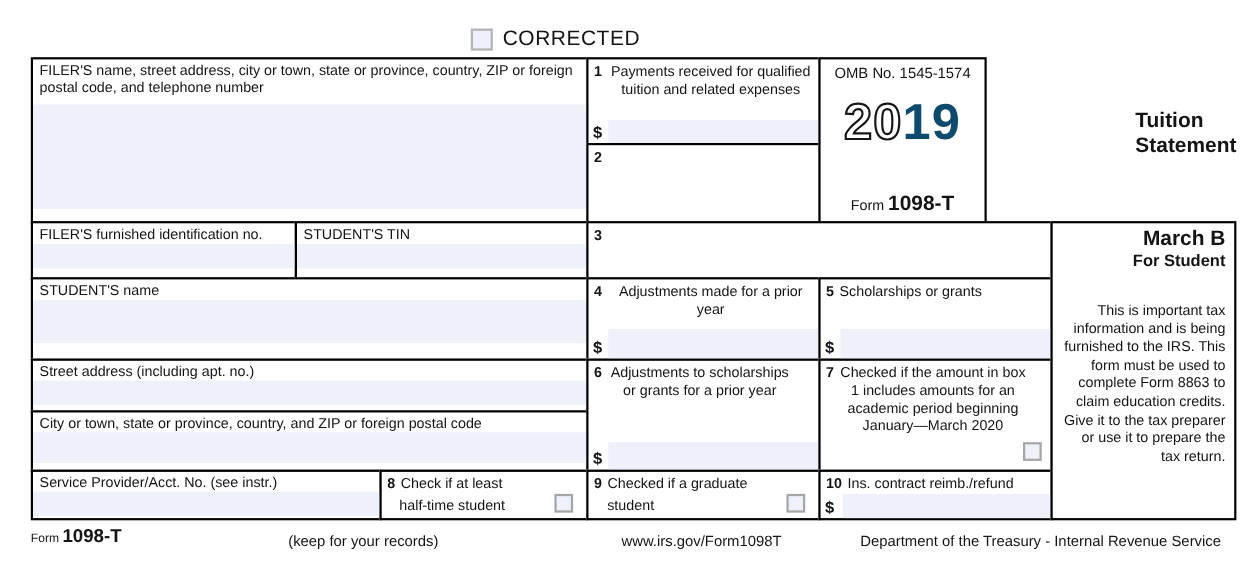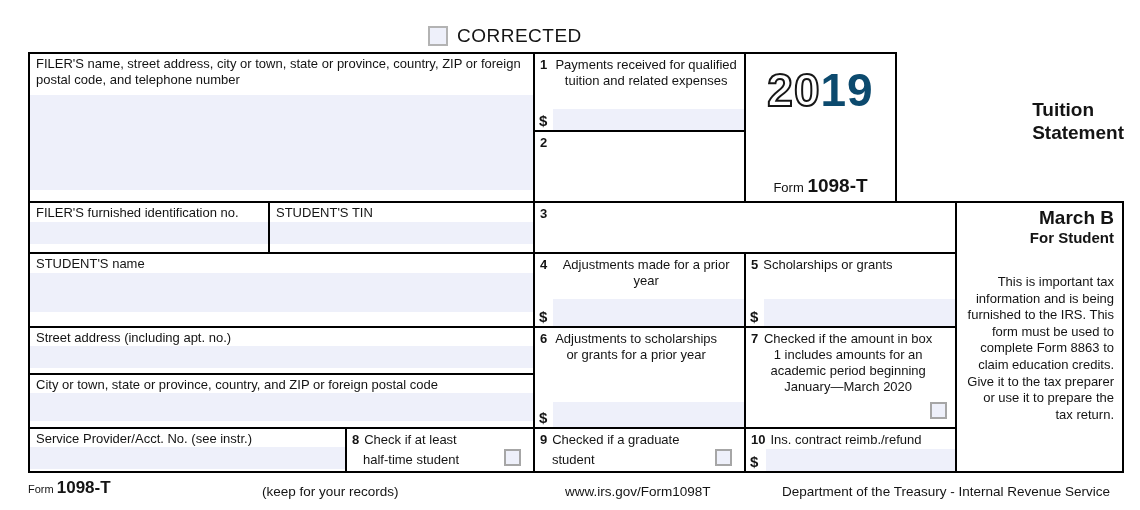--- a/index.html
+++ b/index.html
@@ -67,20 +67,21 @@
     </div>
   </div>
 
   <div class="cell" style="left:533px;top:130px;width:213px;height:73px">
     <div class="boxlbl">
       <b>2</b>
     </div>
   </div>
 
   <div class="cell omb-cell" style="left:744px;top:52px;width:153px;height:151px">
+    <div class="omb">OMB No. 1545-1574</div>
     <div class="year">
       <span class="y-outline">20</span><span class="y-bold">19</span>
     </div>
     <div class="form-id">
       <span class="fw">Form</span>
       <span class="fn">1098-T</span>
     </div>
   </div>
 
   <div class="title-block">

